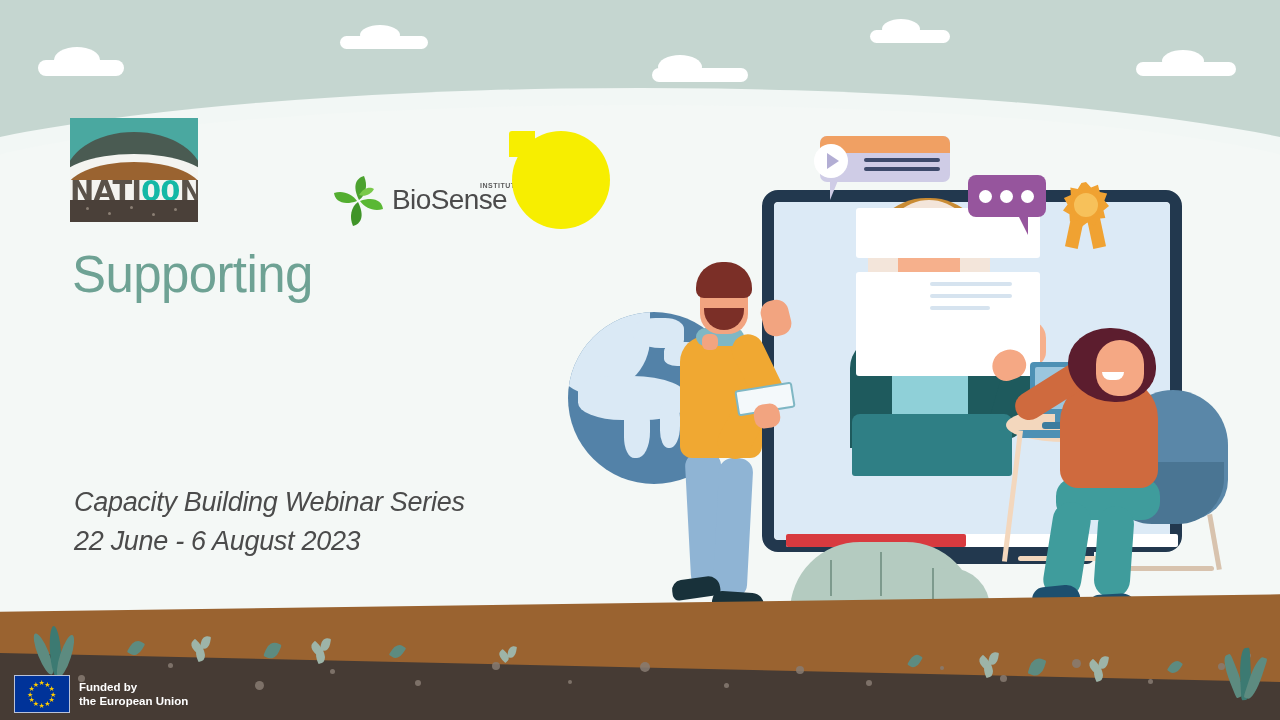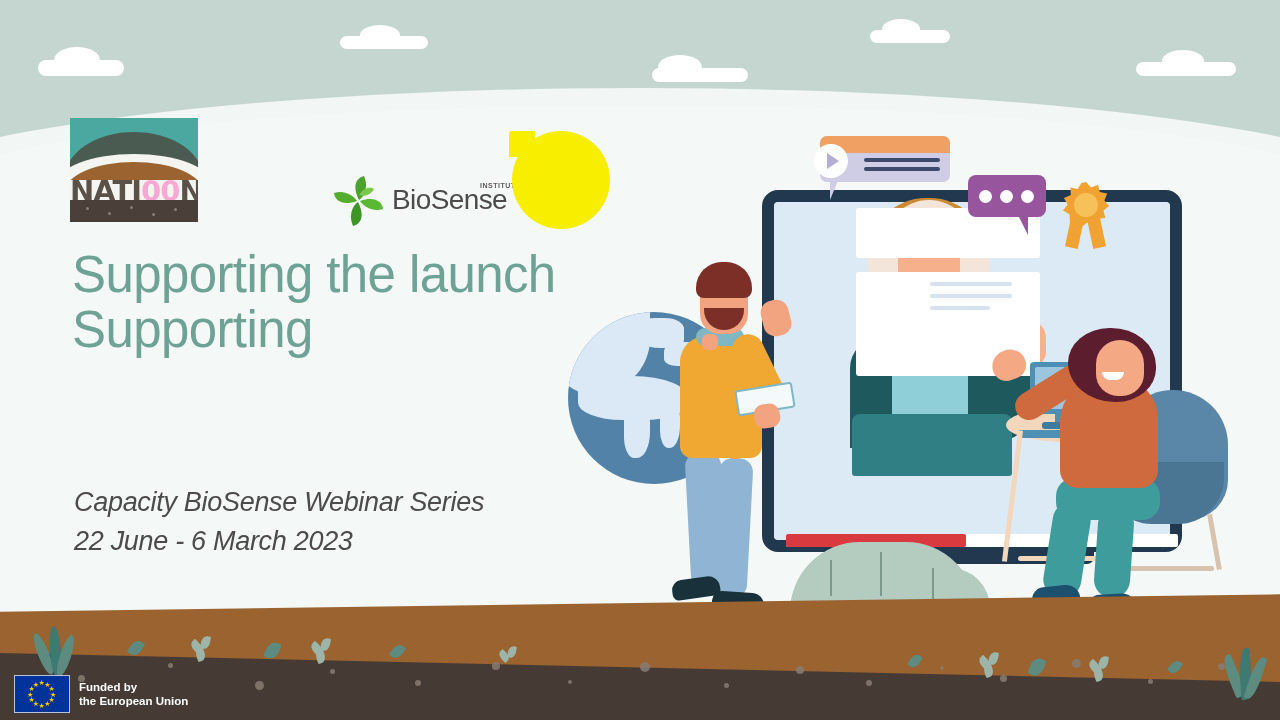--- a/index.html
+++ b/index.html
@@ -68,21 +68,21 @@
   .nl-brown {
     position:absolute; left:-4%; top:44px; width:108%; height:70px;
     background:#9a6330; border-radius:50% 50% 0 0 / 30px 30px 0 0;
   }
   .nl-strip { position:absolute; left:0; top:62px; width:100%; height:22px; background:#f4f4f0; }
   .nl-word {
     position:absolute; left:0; top:60px; width:100%; text-align:center;
     font-family:"DejaVu Sans", sans-serif; font-weight:bold; font-size:29px;
     letter-spacing:-1px; color:#5a5249; line-height:26px;
   }
-  .nl-word .hundred { color:#f9a8d4; }
+  .nl-word .hundred { color:#14b8a6; }
   .nl-soil { position:absolute; left:0; bottom:0; width:100%; height:22px; background:#4a4039; }
   .nl-soil .d { position:absolute; width:3px;height:3px;border-radius:50%;background:#8b7f74;}
 
   .biosense { position:absolute; left:330px; top:152px; width:165px; height:52px;margin-top:24px; }
   .bs-text {
     position:absolute; left:62px; top:8px;
     font-family:"Liberation Sans", sans-serif; font-size:28px; color:#4b4b4b; letter-spacing:-.6px;
   }
   .bs-sup {
     position:absolute; left:150px; top:6px; font-size:7px; font-weight:bold;
@@ -513,27 +513,26 @@
       </g>
     </svg>
     <div class="bs-text">BioSense</div>
     <div class="bs-sup">INSTITUTE</div>
   </div>
 
   <div class="enoll-tail"></div>
   <div class="enoll"></div>
 
   <div class="title">
-    <div>Supporting the launch</div>
     <div>Supporting</div>
   </div>
 
   <div class="subtitle">
-    <div>Capacity BioSense Webinar Series</div>
-    <div>22 June - 6 March 2023</div>
+    <div>Capacity Building Webinar Series</div>
+    <div>22 June - 6 August 2023</div>
   </div>
 
   <div class="eu-block">
     <div class="eu-flag" id="euflag">
         <span class="eu-star" style="left: 23.5px; top: 3px;">★</span>
         <span class="eu-star" style="left: 29.25px; top: 4.54071px;">★</span>
         <span class="eu-star" style="left: 33.4593px; top: 8.75px;">★</span>
         <span class="eu-star" style="left: 35px; top: 14.5px;">★</span>
         <span class="eu-star" style="left: 33.4593px; top: 20.25px;">★</span>
         <span class="eu-star" style="left: 29.25px; top: 24.4593px;">★</span>

